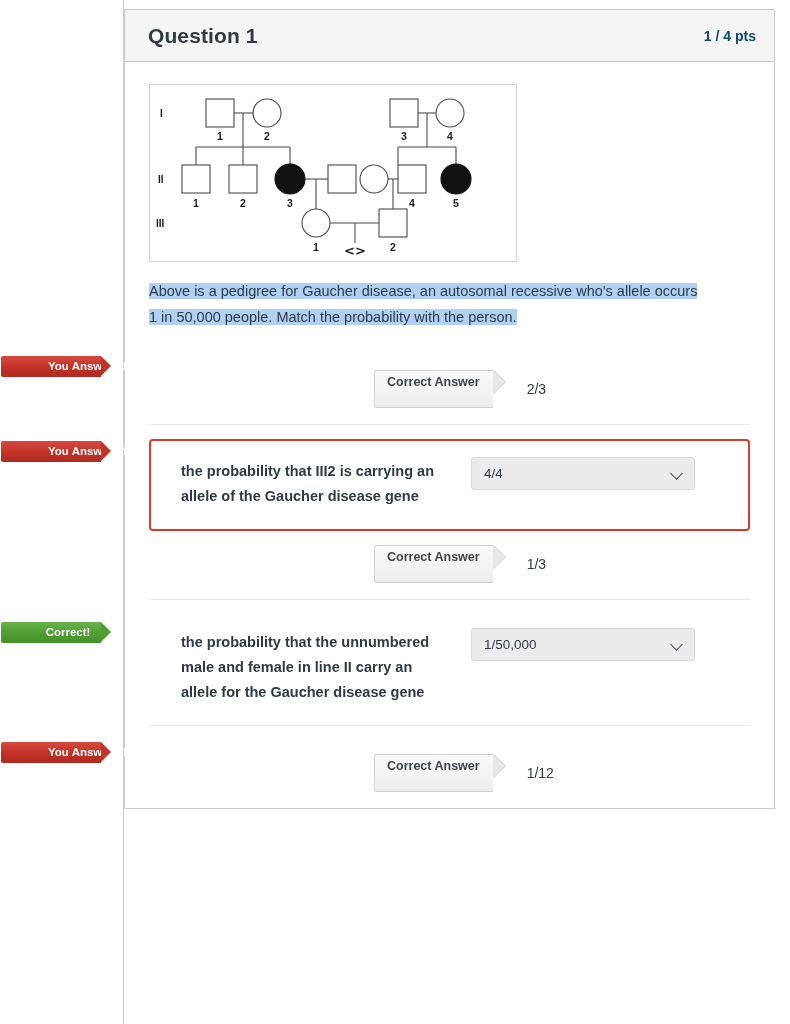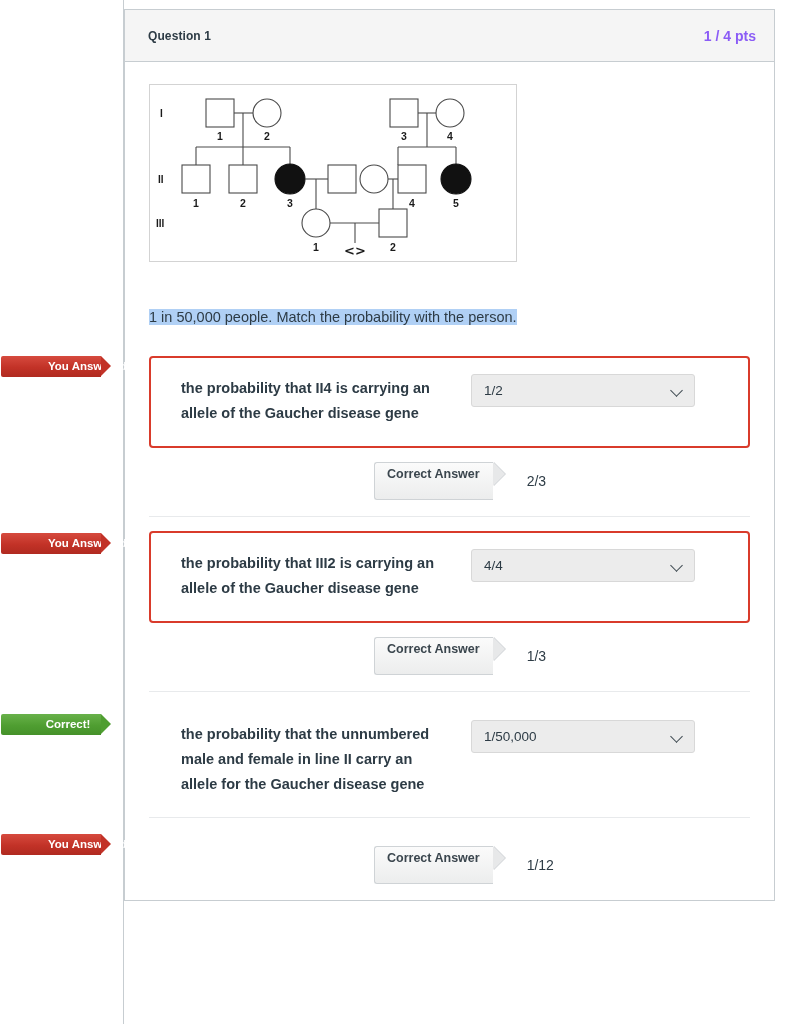--- a/index.html
+++ b/index.html
@@ -46,29 +46,29 @@
     height: 52px;
     background: #f5f5f5;
     border-bottom: 1px solid #c7cdd1;
     display: flex;
     align-items: center;
     justify-content: space-between;
     padding: 0 18px 0 23px;
     box-sizing: border-box;
   }
   .question-title {
-    font-size: 12px;
+    font-size: 21px;
     font-weight: bold;
     color: #2d3b45;
     letter-spacing: 0.1px;
   }
   .question-points {
     font-size: 14px;
     font-weight: bold;
-    color: #8b5cf6;
+    color: #0c4a6e;
   }
 
   .question-body {
     padding: 0;
   }
 
   
   .figure-wrap {
     padding: 22px 0 0 24px;
   }
@@ -350,37 +350,28 @@
               <text x="306" y="122">5</text>
 
               <text x="166" y="166">1</text>
               <text x="243" y="166">2</text>
             </g>
           </svg>
         </div>
       </div>
 
       <div class="prompt">
-        <br>
+        <span class="hl">Above is a pedigree for Gaucher disease, an autosomal recessive who's allele occurs</span><br>
         <span class="hl">1 in 50,000 people.  Match the probability with the person.</span>
       </div>
 
       <div class="answers">
 
         <div class="answer-row">
           <span class="badge answered">You Answered</span>
-          <div class="answer-box incorrect">
-            <div class="answer-text">the probability that II4 is carrying an allele of the Gaucher disease gene</div>
-            <div class="select-wrap">
-              <div class="pseudo-select">
-                <span>1/2</span>
-                <span class="chev"></span>
-              </div>
-            </div>
-          </div>
           <div class="correct-strip">
             <span class="spacer"></span>
             <span class="ca-badge">Correct Answer</span>
             <span class="ca-value">2/3</span>
           </div>
         </div>
         <div class="sep"></div>
 
         <div class="answer-row" style="padding-top:14px;">
           <span class="badge answered" style="top:16px;">You Answered</span>

